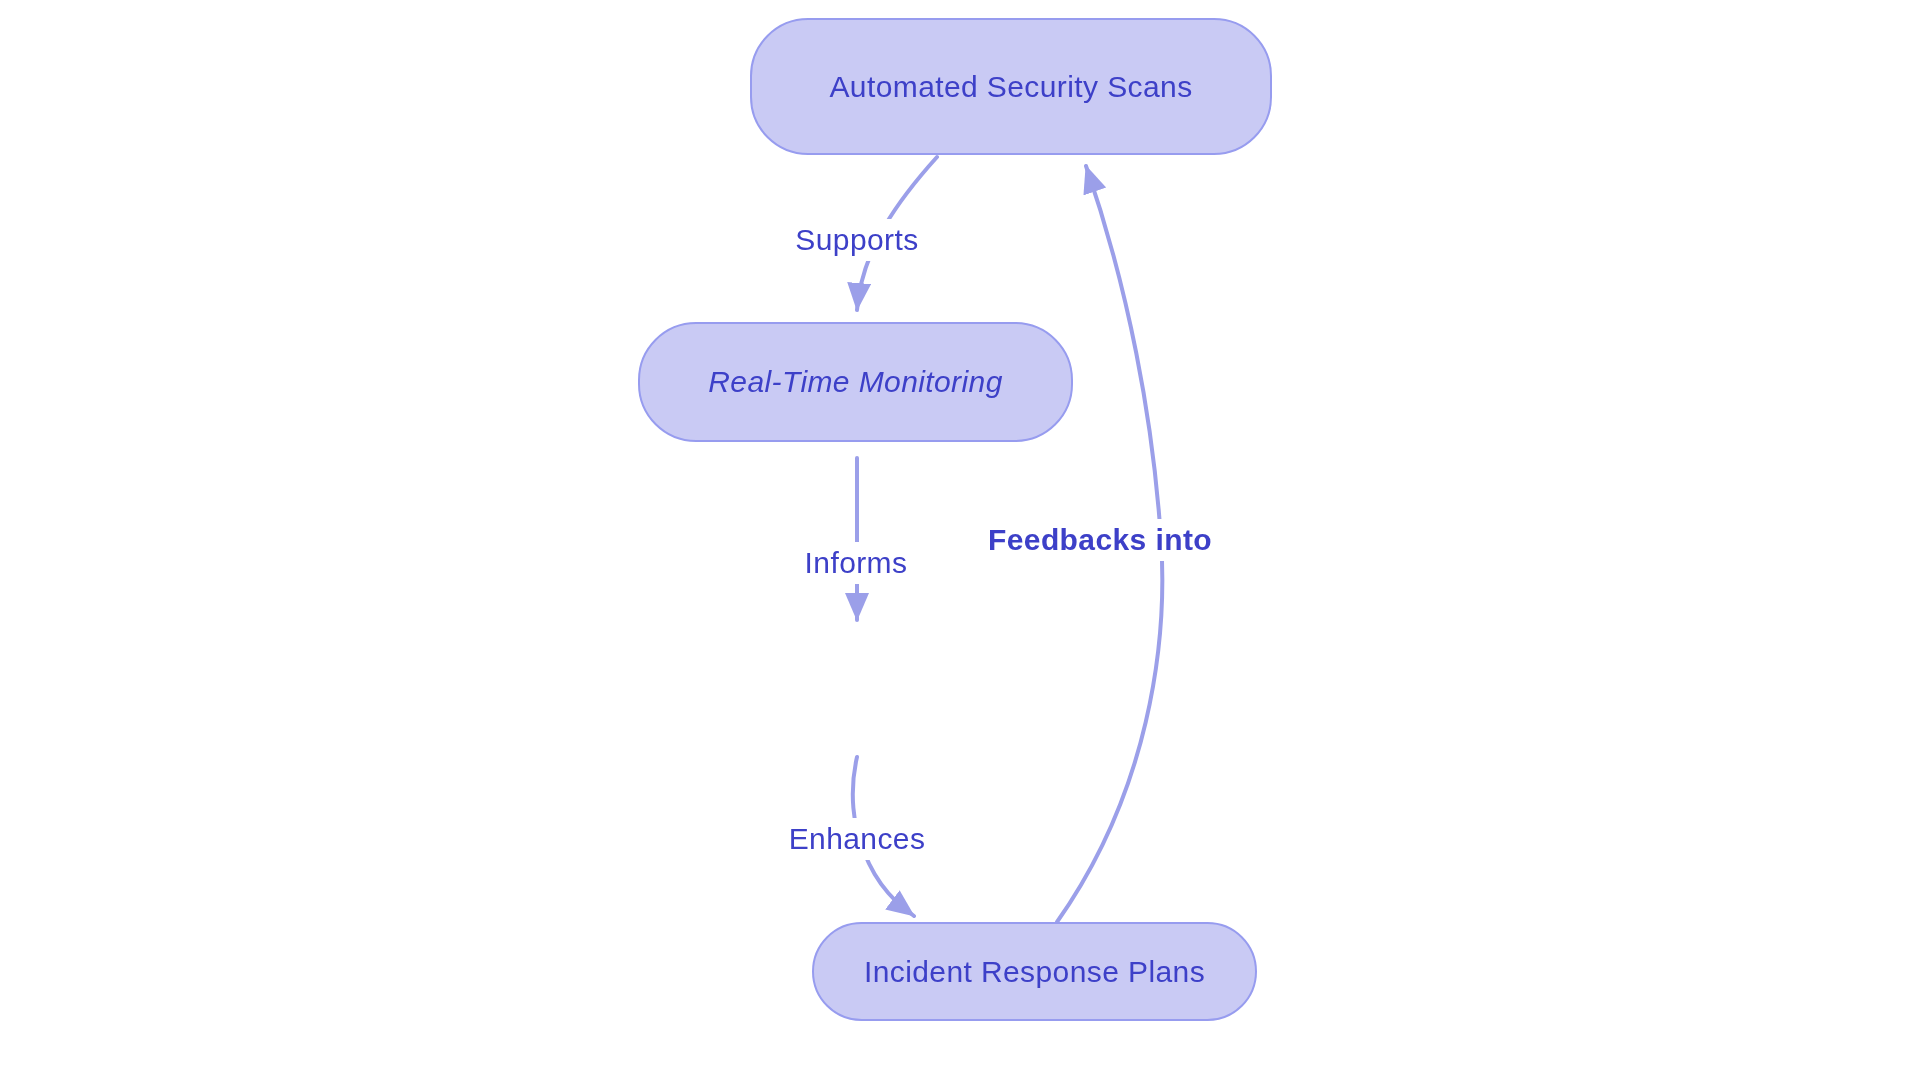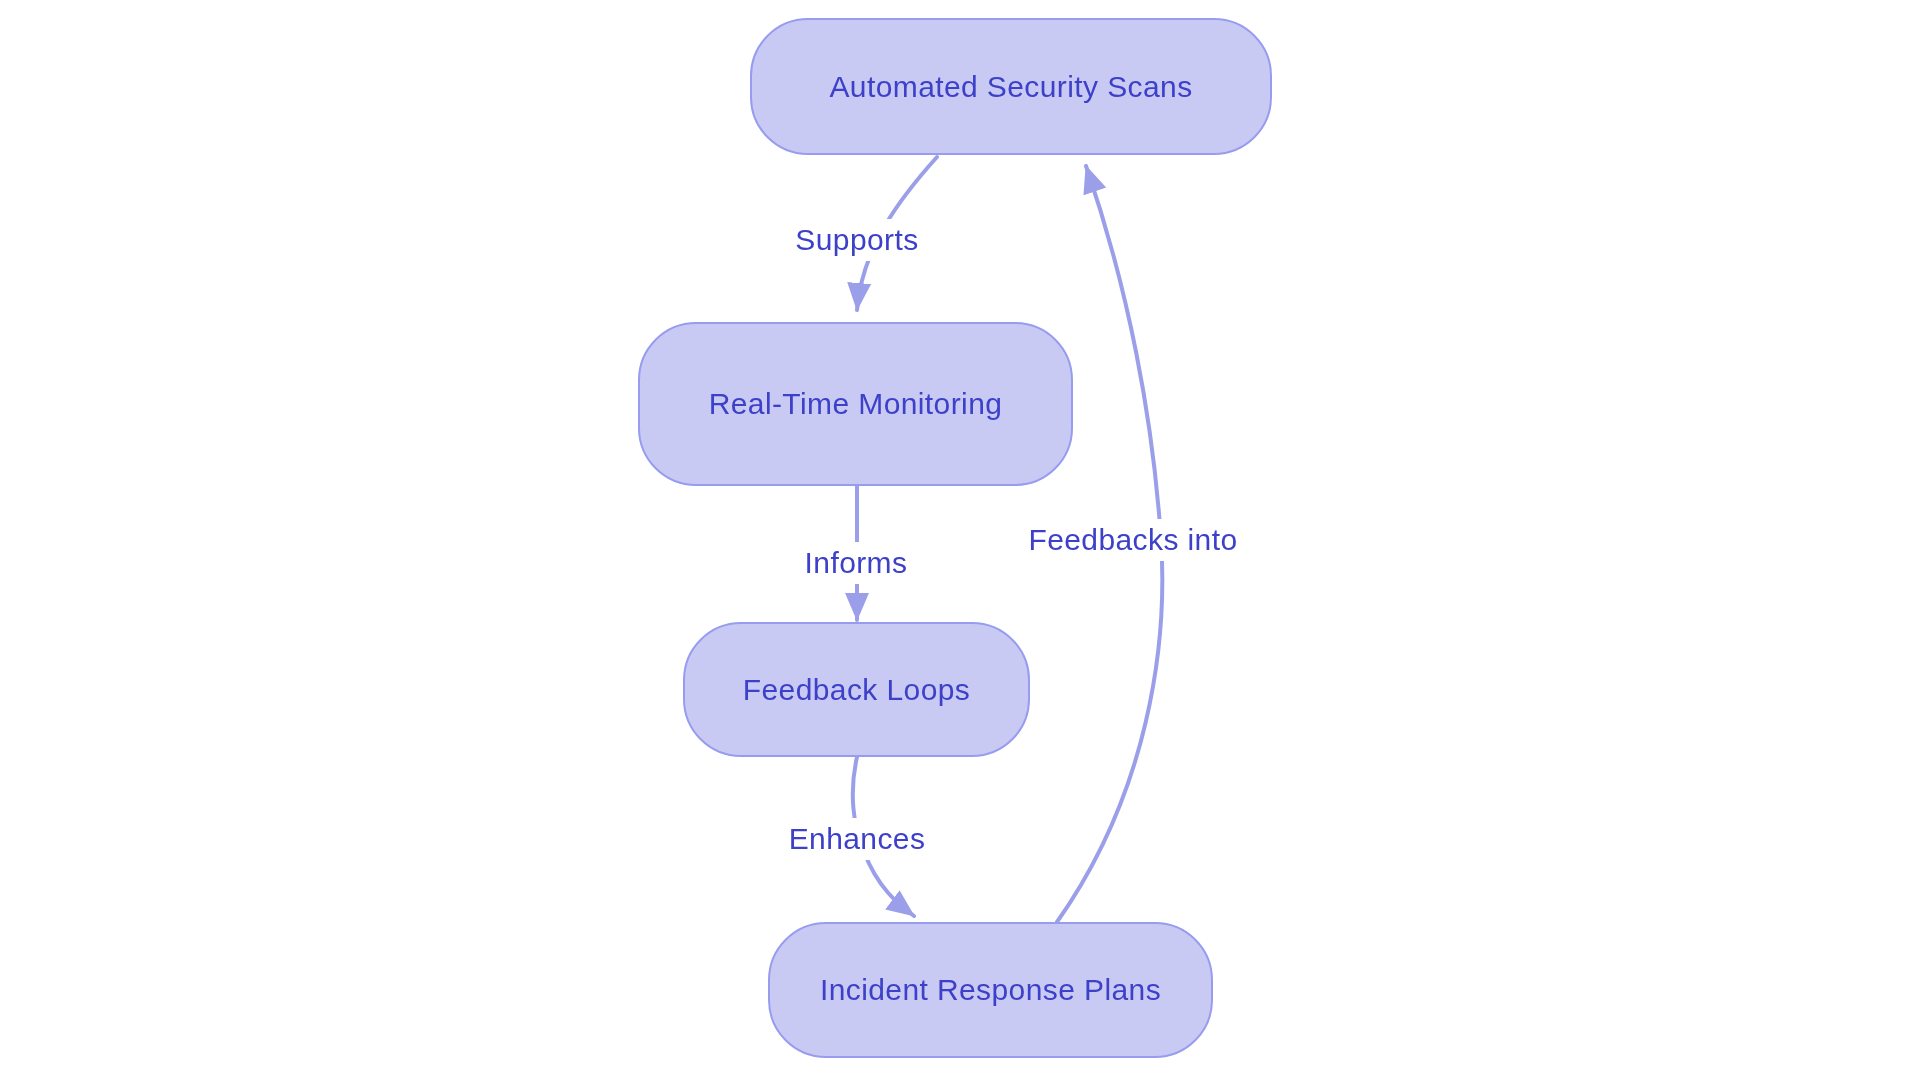--- a/index.html
+++ b/index.html
@@ -18,31 +18,31 @@
   .edges{position:absolute;left:0;top:0;width:1920px;height:1083px;}
   .edge{fill:none;stroke:var(--edge-line);stroke-width:4;stroke-linecap:round;}
   .arrowhead-shape{fill:var(--edge-line);}
   .node{
     position:absolute;display:flex;align-items:center;justify-content:center;
     background:var(--node-fill);border:2px solid var(--node-border);
     border-radius:58px;color:var(--text);font-size:30px;letter-spacing:0.4px;
     text-align:left;white-space:nowrap;
   }
   .node-scans{left:750px;top:18px;width:522px;height:137px;}
-  .node-monitoring{left:638px;top:322px;width:435px;height:164px;}
+  .node-monitoring{left:638px;top:322px;width:435px;height:120px;font-style:italic;}
   .node-loops{left:683px;top:622px;width:347px;height:135px;}
-  .node-plans{left:768px;top:922px;width:445px;height:136px;}
+  .node-plans{left:812px;top:922px;width:445px;height:99px;}
   .edge-label{
     position:absolute;transform:translate(-50%,-50%);
     background:var(--background);color:var(--text);
     font-size:30px;letter-spacing:0.4px;padding:4px 10px;white-space:nowrap;
   }
   .label-supports{left:857px;top:240px;text-align:right;}
   .label-informs{left:856px;top:563px;}
-  .label-feedbacks{left:1133px;top:540px;}
+  .label-feedbacks{left:1100px;top:540px;font-weight:bold;}
   .label-enhances{left:857px;top:839px;}
 </style>
 </head>
 <body>
 
 <div class="canvas">
 
   <svg class="edges" width="1920" height="1083" viewBox="0 0 1920 1083" xmlns="http://www.w3.org/2000/svg">
     <defs>
       <marker id="arrow" markerUnits="userSpaceOnUse" markerWidth="30" markerHeight="26" refX="27" refY="12" orient="auto">
@@ -54,23 +54,20 @@
     <path class="edge" marker-end="url(#arrow)" d="M 857 757 C 849 792, 853 826, 864 852 C 878 888, 898 904, 914 916"></path>
     <path class="edge" marker-end="url(#arrow)" d="M 1057 922 C 1148 793, 1168 645, 1161 540 C 1153 418, 1128 288, 1086 166"></path>
   </svg>
 
   <div class="node node-scans">
     <span>Automated Security Scans</span>
   </div>
   <div class="node node-monitoring">
     <span>Real-Time Monitoring</span>
   </div>
-  <div class="node node-loops">
-    <span>Feedback Loops</span>
-  </div>
   <div class="node node-plans">
     <span>Incident Response Plans</span>
   </div>
 
   <div class="edge-label label-supports">Supports</div>
   <div class="edge-label label-informs">Informs</div>
   <div class="edge-label label-enhances">Enhances</div>
   <div class="edge-label label-feedbacks">Feedbacks into</div>
 
 </div>

